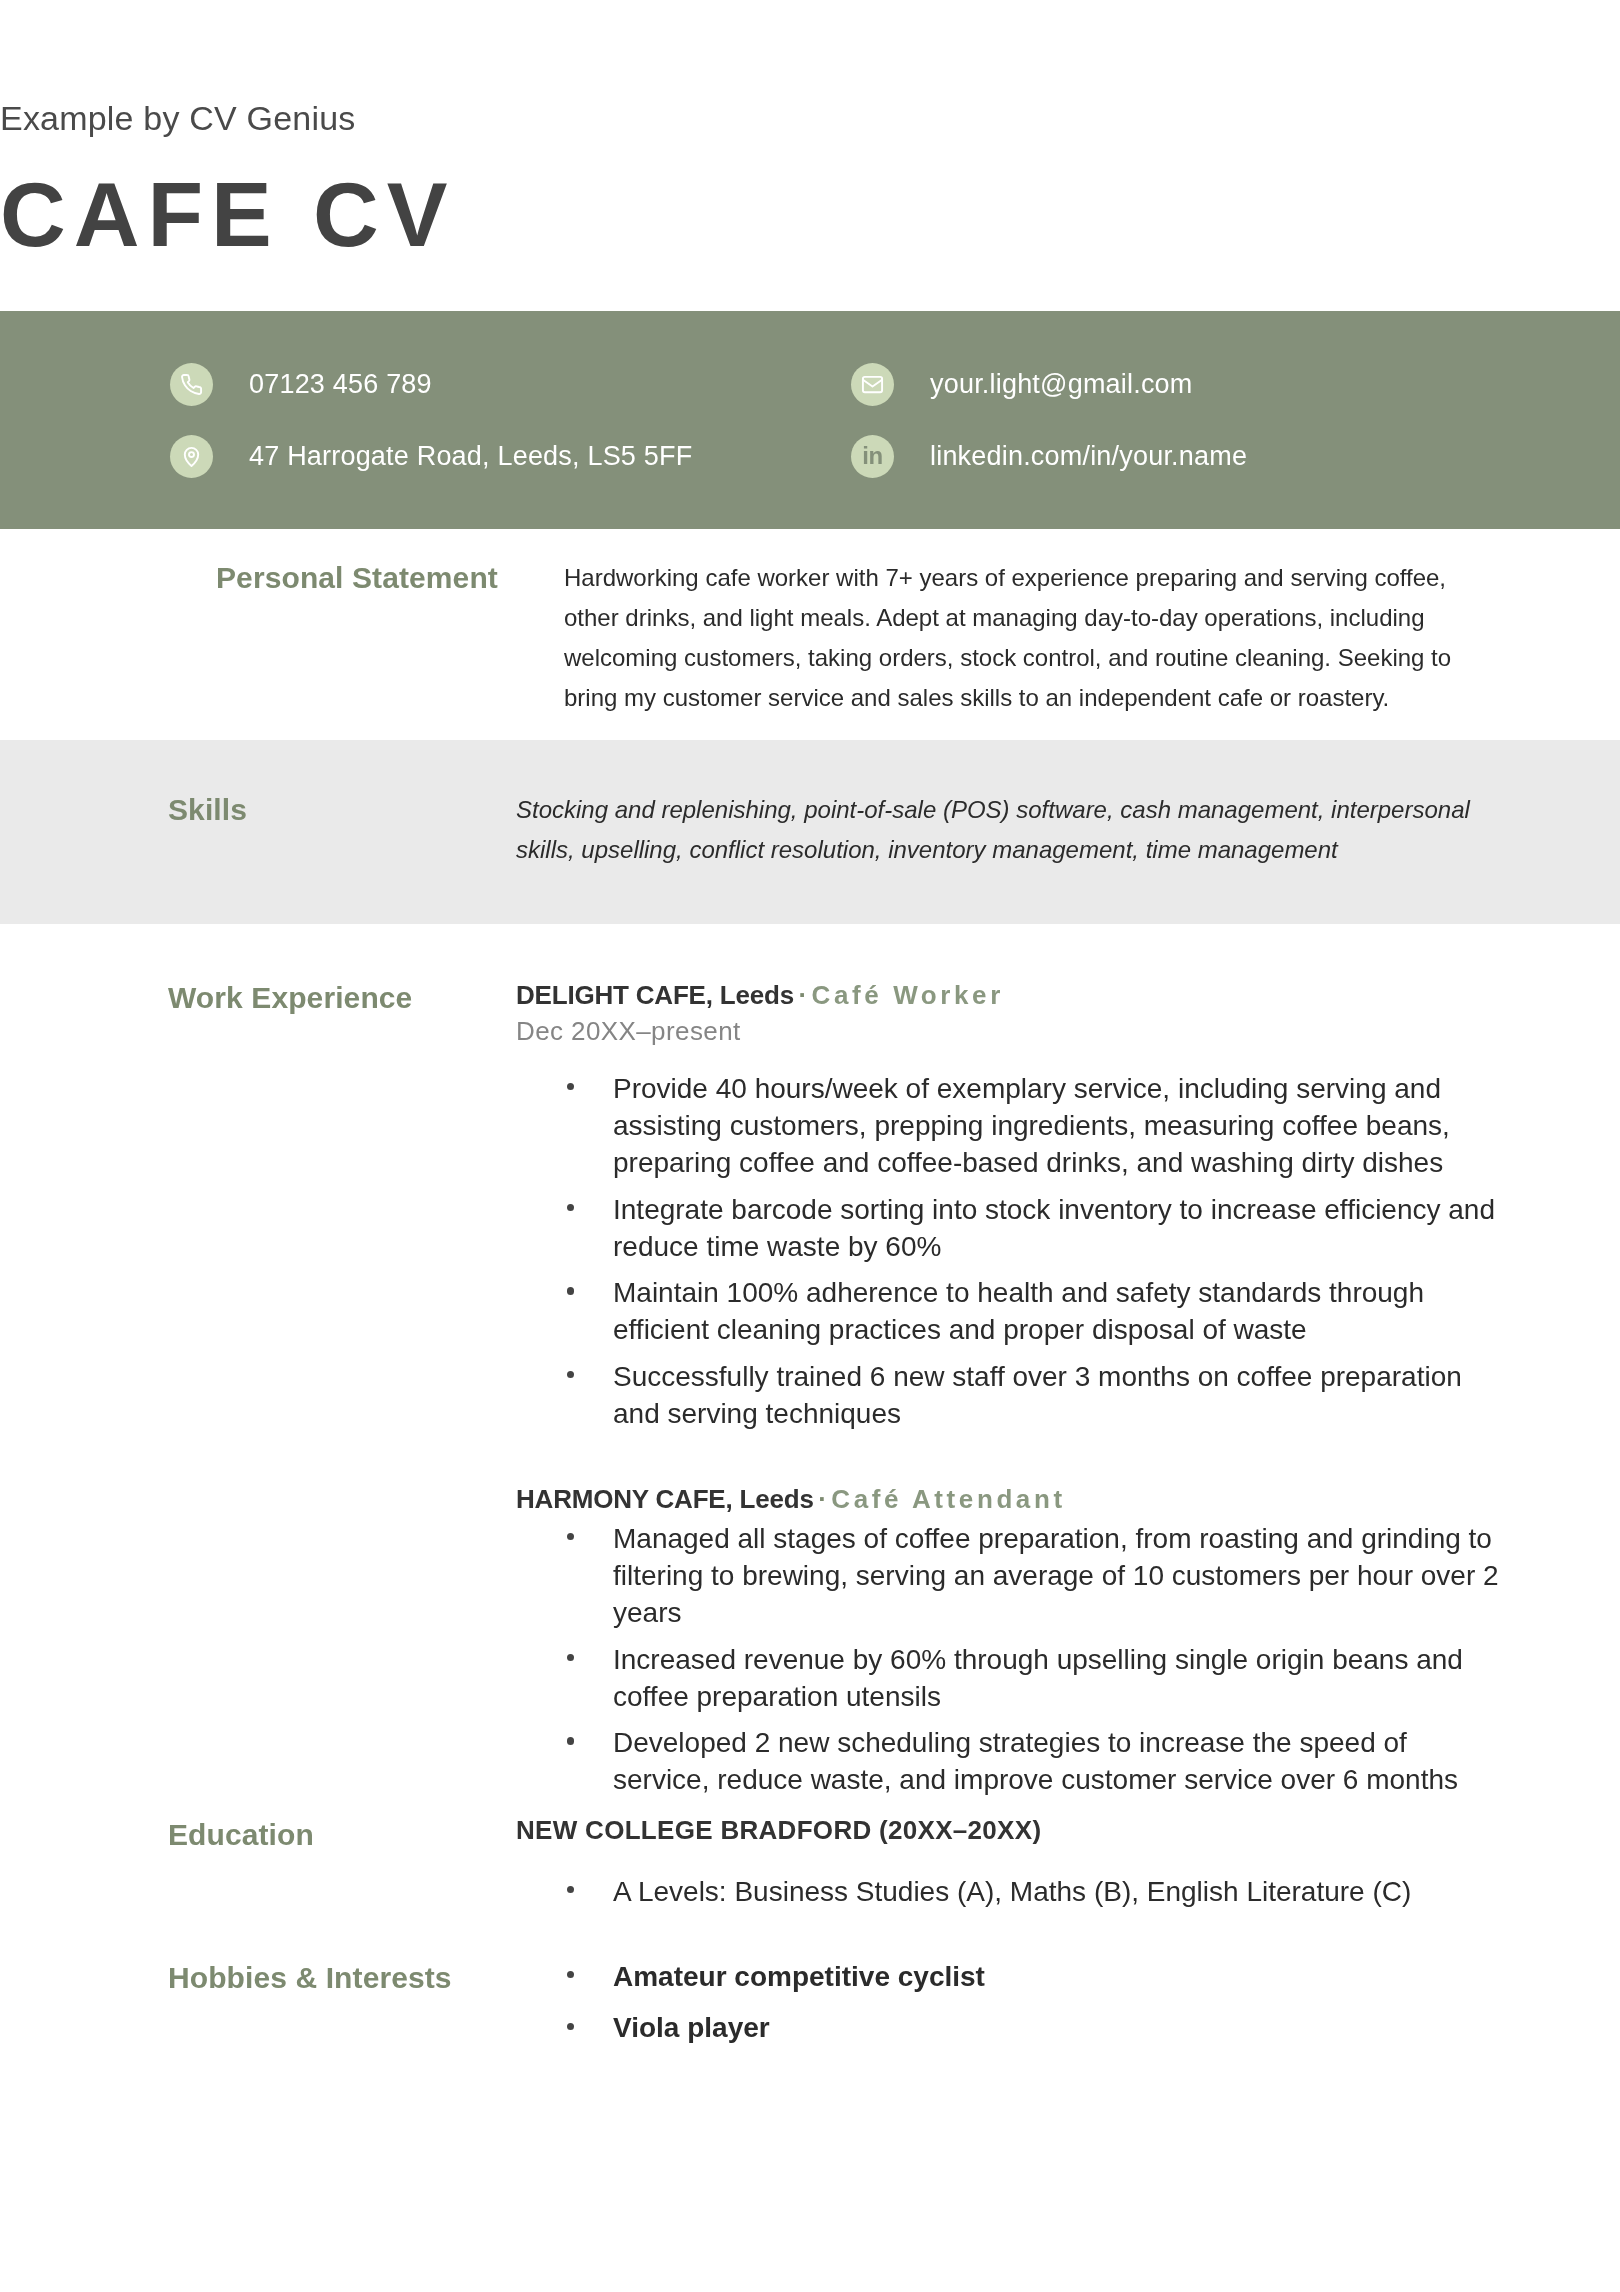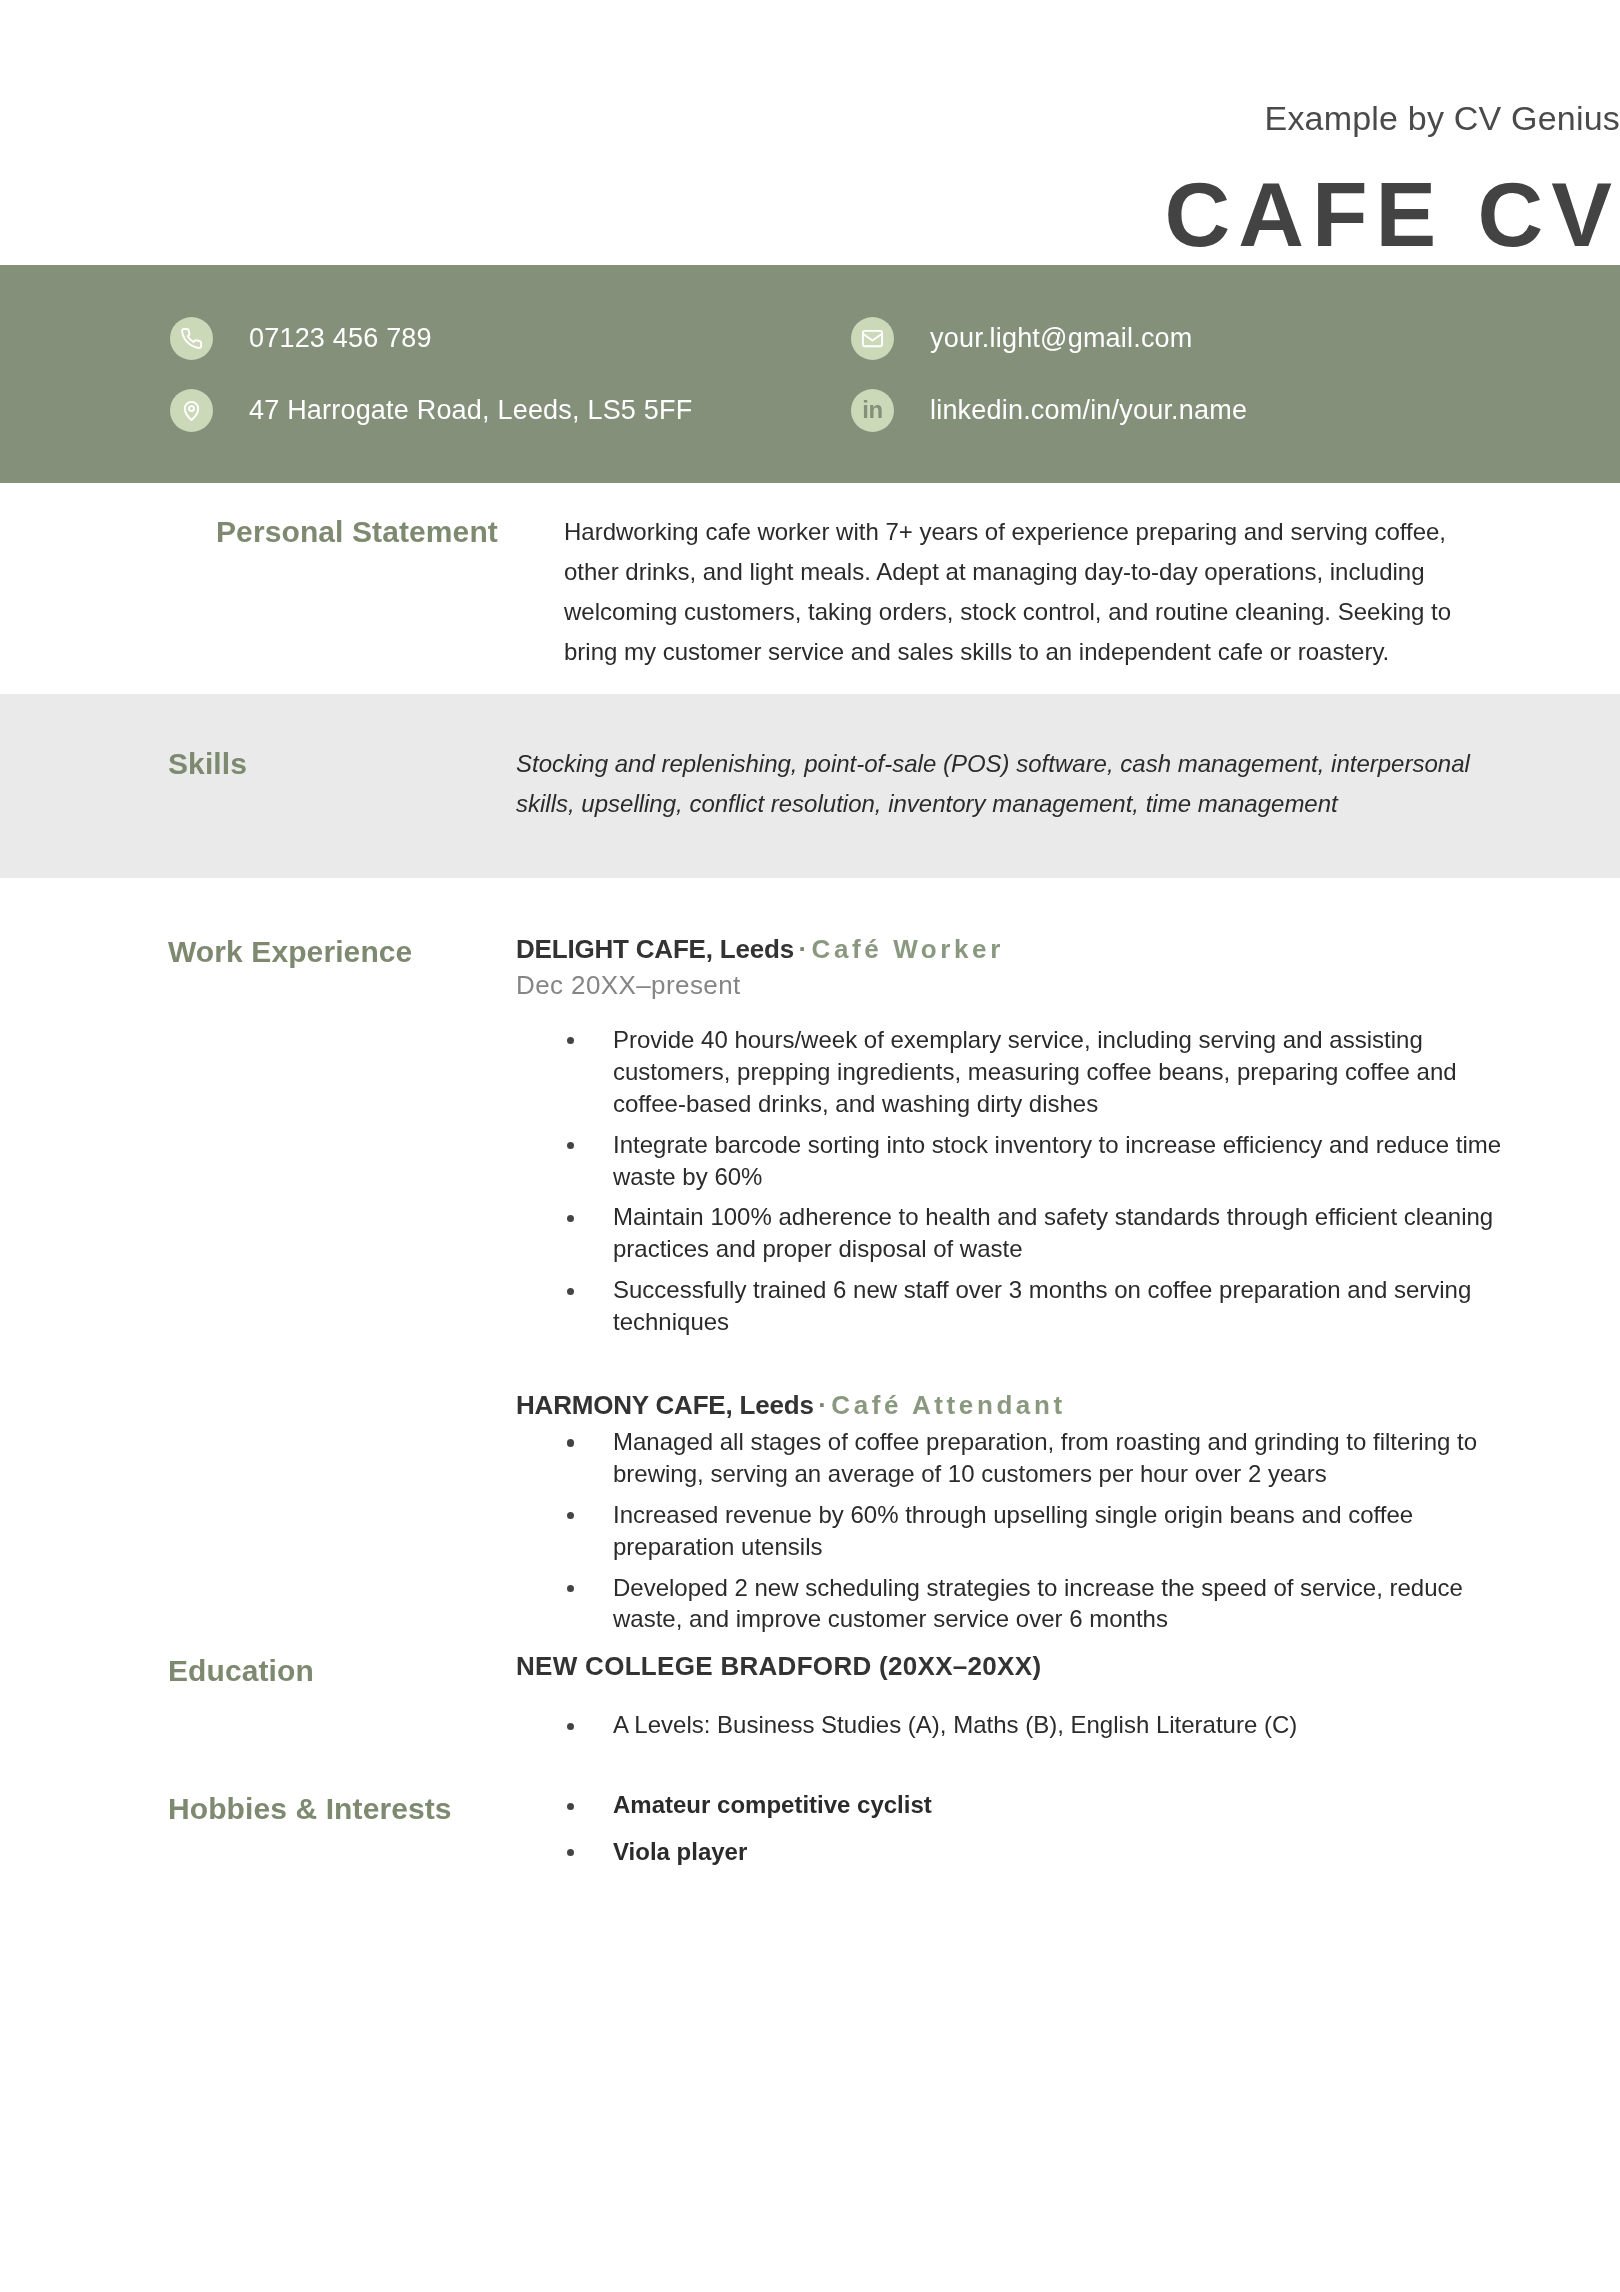--- a/index.html
+++ b/index.html
@@ -12,23 +12,23 @@
     height: 2293px;
     font-family: "Liberation Sans", sans-serif;
     color: #333333;
     overflow: hidden;
     position: relative;
   }
 
   
   .header {
     padding-top: 100px;
-    text-align: right;
+    text-align: left;
     background: #ffffff;
-    height: 265px;
+    height: 311px;
     box-sizing: border-box;
   }
   .header-kicker {
     font-size: 34px;
     color: #4a4a4a;
     letter-spacing: 0.2px;
     line-height: 1.1;
   }
   .header-title {
     margin-top: 30px;
@@ -152,21 +152,21 @@
 
   
   ul.bullets {
     list-style: none;
     margin: 0;
     padding: 0;
   }
   ul.bullets li {
     position: relative;
     padding-left: 97px;
-    font-size: 24px;
+    font-size: 28px;
     line-height: 1.33;
     color: #2b2b2b;
     margin-bottom: 9px;
   }
   ul.bullets li:last-child { margin-bottom: 0; }
   ul.bullets li::before {
     content: "";
     position: absolute;
     left: 51px;
     top: 13.4px;

